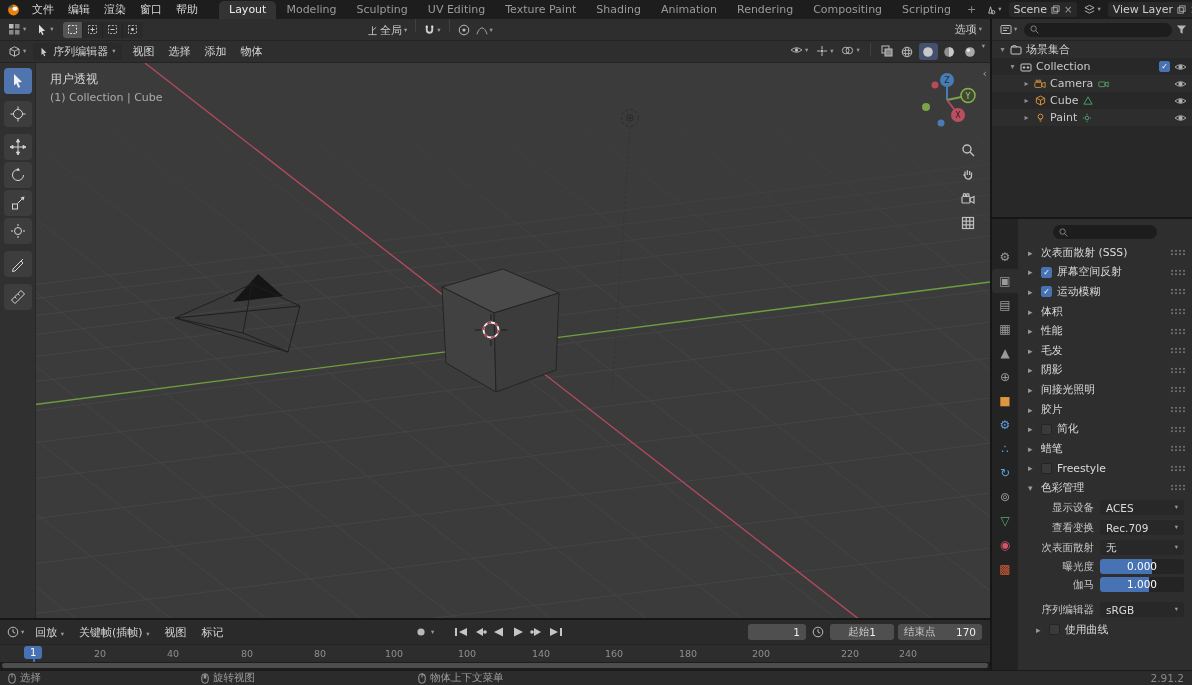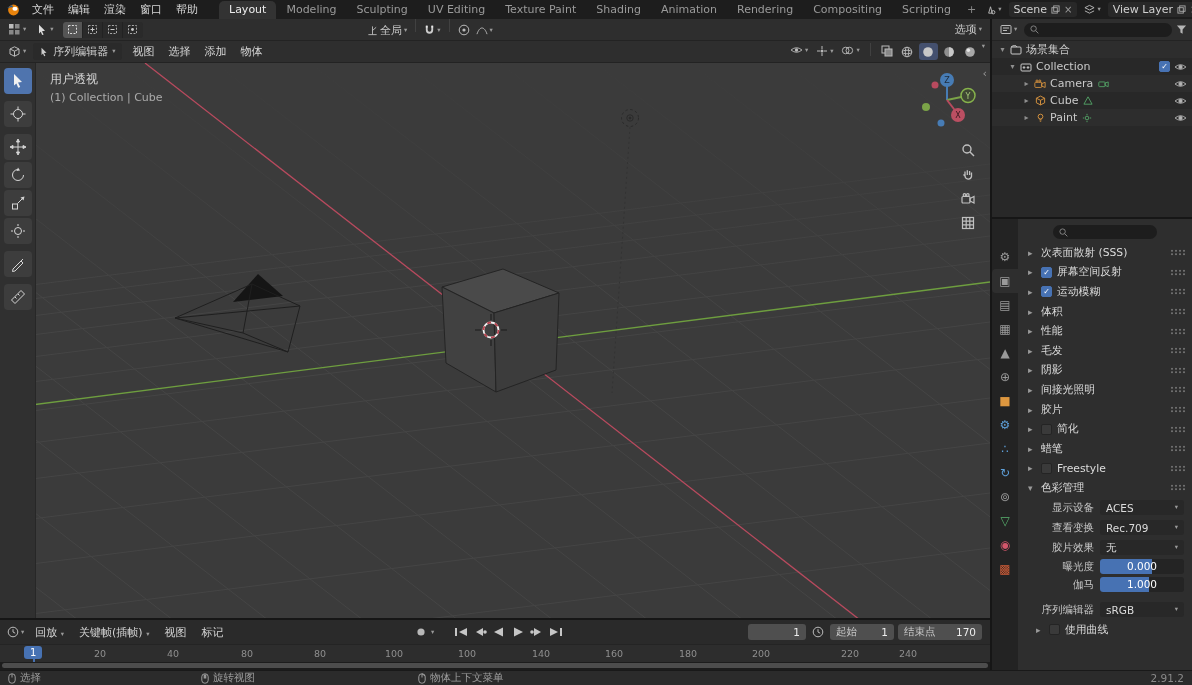--- a/index.html
+++ b/index.html
@@ -565,21 +565,21 @@
           </div>
           <div class="ffield" style="left:748px;width:58px;justify-content:flex-end">
             <span>1</span>
           </div>
           <span style="position:absolute;left:812px;top:6px">
             <svg width="12" height="12" viewBox="0 0 12 12" fill="none" stroke="#bbb">
                 <circle cx="6" cy="6" r="4.8"></circle>
                 <path d="M6,3.2 V6 L8.2,7.2"></path>
               </svg>
           </span>
-          <div class="ffield" style="left:830px;width:64px;justify-content:space-between">
+          <div class="ffield" style="left:830px;width:64px;justify-content:center">
             <span style="color:#c9c9c9">起始</span>
               <span>1</span>
           </div>
           <div class="ffield" style="left:898px;width:84px;justify-content:space-between">
             <span style="color:#c9c9c9">结束点</span>
               <span>170</span>
           </div>
         </div>
         <div class="ruler">
           <span class="tick" style="left:100px">20</span>
@@ -832,21 +832,21 @@
               </span>
           </div>
           <div class="prow">
             <span class="plabel">查看变换</span>
             <span class="dd">
                 <span>Rec.709</span>
                 <span class="caret">▾</span>
               </span>
           </div>
           <div class="prow">
-            <span class="plabel">胶片效果</span>
+            <span class="plabel">次表面散射</span>
             <span class="dd">
                 <span>无</span>
                 <span class="caret">▾</span>
               </span>
           </div>
           <div class="prow" style="height:18px">
             <span class="plabel">曝光度</span>
             <span class="slider"><span class="sfill" style="width:62%"></span><span class="sval">0.000</span></span>
           </div>
           <div class="prow" style="height:18px">

